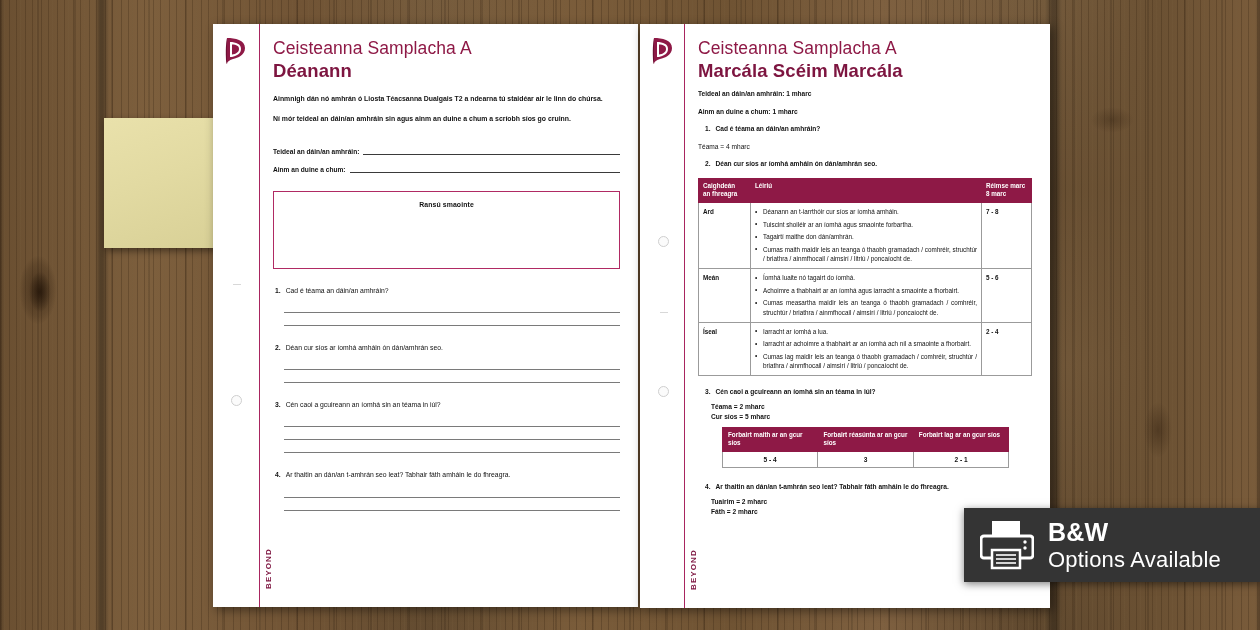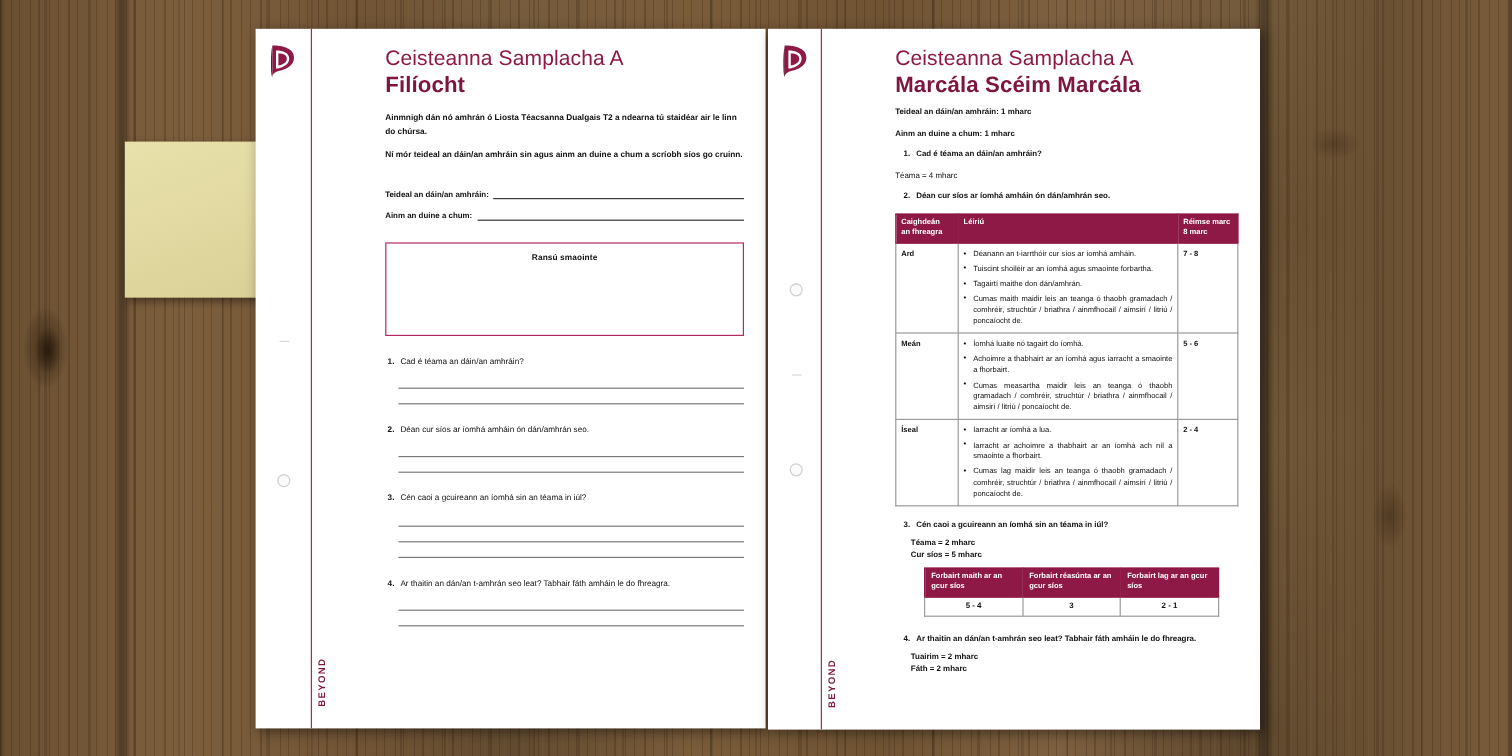--- a/index.html
+++ b/index.html
@@ -80,21 +80,21 @@
     border-radius: 50%;
     background: #fbfbfb;
     left: 18px;
   }
   .tick {
     position: absolute; left: 20px; width: 8px; height: 1px;
     background: #d8d8d8;
   }
 
   
-  .sheet-body { position: absolute; left: 46px; right: 0; top: 0; bottom: 0; padding-left: 48px; }
+  .sheet-body { position: absolute; left: 46px; right: 0; top: 0; bottom: 0; }
   #page-right .sheet-body { left: 44px; }
 
   .logo {
     position: absolute; left: 10px; top: 12px;
     width: 26px; height: 30px;
   }
 
   .head-wrap { padding: 14px 18px 0 14px; }
   .title-1 {
     font-size: 17.5px; color: #8e1946; font-weight: 400;
@@ -254,21 +254,21 @@
     <svg class="logo" viewBox="0 0 26 30">
       <path d="M4 2 C12 2 22 4 22 12 C22 19 15 22 10 23 C6 24 4 26 4 28 Z" fill="#8e1946"></path>
       <path d="M7 6 C13 6 18 8 18 13 C18 18 13 20 9 21 L7 21 Z" fill="#ffffff"></path>
       <path d="M9 8.5 C13.5 8.5 16 10 16 13 C16 16.4 12.6 18 9 18.6 Z" fill="#8e1946"></path>
       <path d="M4 2 C3 6 2.5 14 3 24 C3.2 27 3.6 28 4 28 Z" fill="#6d0f33"></path>
     </svg>
 
     <div class="sheet-body">
       <div class="head-wrap">
         <div class="title-1">Ceisteanna Samplacha A</div>
-        <div class="title-2">Filíocht</div>
+        <div class="title-2">Déanann</div>
       </div>
 
       <div class="body-wrap">
         <p class="intro">Ainmnigh dán nó amhrán ó Liosta Téacsanna Dualgais T2 a ndearna tú staidéar air le linn do chúrsa.</p>
         <p class="intro second">Ní mór teideal an dáin/an amhráin sin agus ainm an duine a chum a scríobh síos go cruinn.</p>
 
         <div class="fill-row">
           <span class="lbl">Teideal an dáin/an amhráin:</span>
           <span class="ln"></span>
         </div>
@@ -455,14 +455,34 @@
           <span>Ar thaitin an dán/an t-amhrán seo leat? Tabhair fáth amháin le do fhreagra.</span>
         </div>
         <div class="ms-sub">Tuairim = 2 mharc</div>
         <div class="ms-sub tight">Fáth = 2 mharc</div>
       </div>
 
       <div class="footer-beyond">BEYOND</div>
     </div>
   </div>
 
+  <div id="bw-badge">
+    <svg class="printer" viewBox="0 0 54 50">
+
+      <rect x="13" y="2" width="26" height="13" fill="#ffffff" stroke="#ffffff" stroke-width="2"></rect>
+
+      <path d="M4 16 h46 a3 3 0 0 1 3 3 v16 a3 3 0 0 1 -3 3 h-46 a3 3 0 0 1 -3 -3 v-16 a3 3 0 0 1 3 -3 z" fill="none" stroke="#ffffff" stroke-width="3"></path>
+
+      <circle cx="45" cy="22" r="1.7" fill="#ffffff"></circle>
+      <circle cx="45" cy="28" r="1.7" fill="#ffffff"></circle>
+
+      <rect x="12" y="30" width="28" height="18" fill="#343434" stroke="#ffffff" stroke-width="2.5"></rect>
+      <line x1="16" y1="35" x2="36" y2="35" stroke="#ffffff" stroke-width="1.6"></line>
+      <line x1="16" y1="39" x2="36" y2="39" stroke="#ffffff" stroke-width="1.6"></line>
+      <line x1="16" y1="43" x2="36" y2="43" stroke="#ffffff" stroke-width="1.6"></line>
+    </svg>
+    <div class="bw-text">
+      <div class="bw-1">B&amp;W</div>
+      <div class="bw-2">Options Available</div>
+    </div>
+  </div>
 
 </div>
 
 </body></html>

